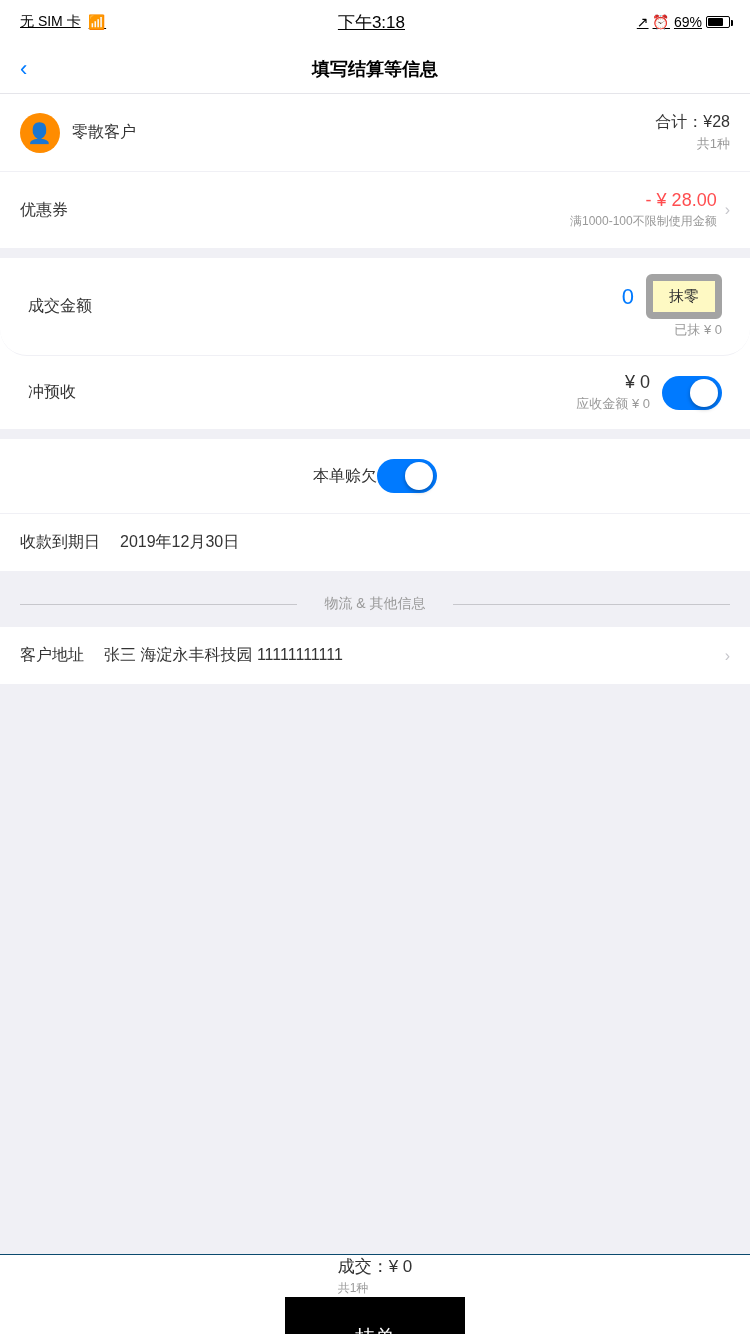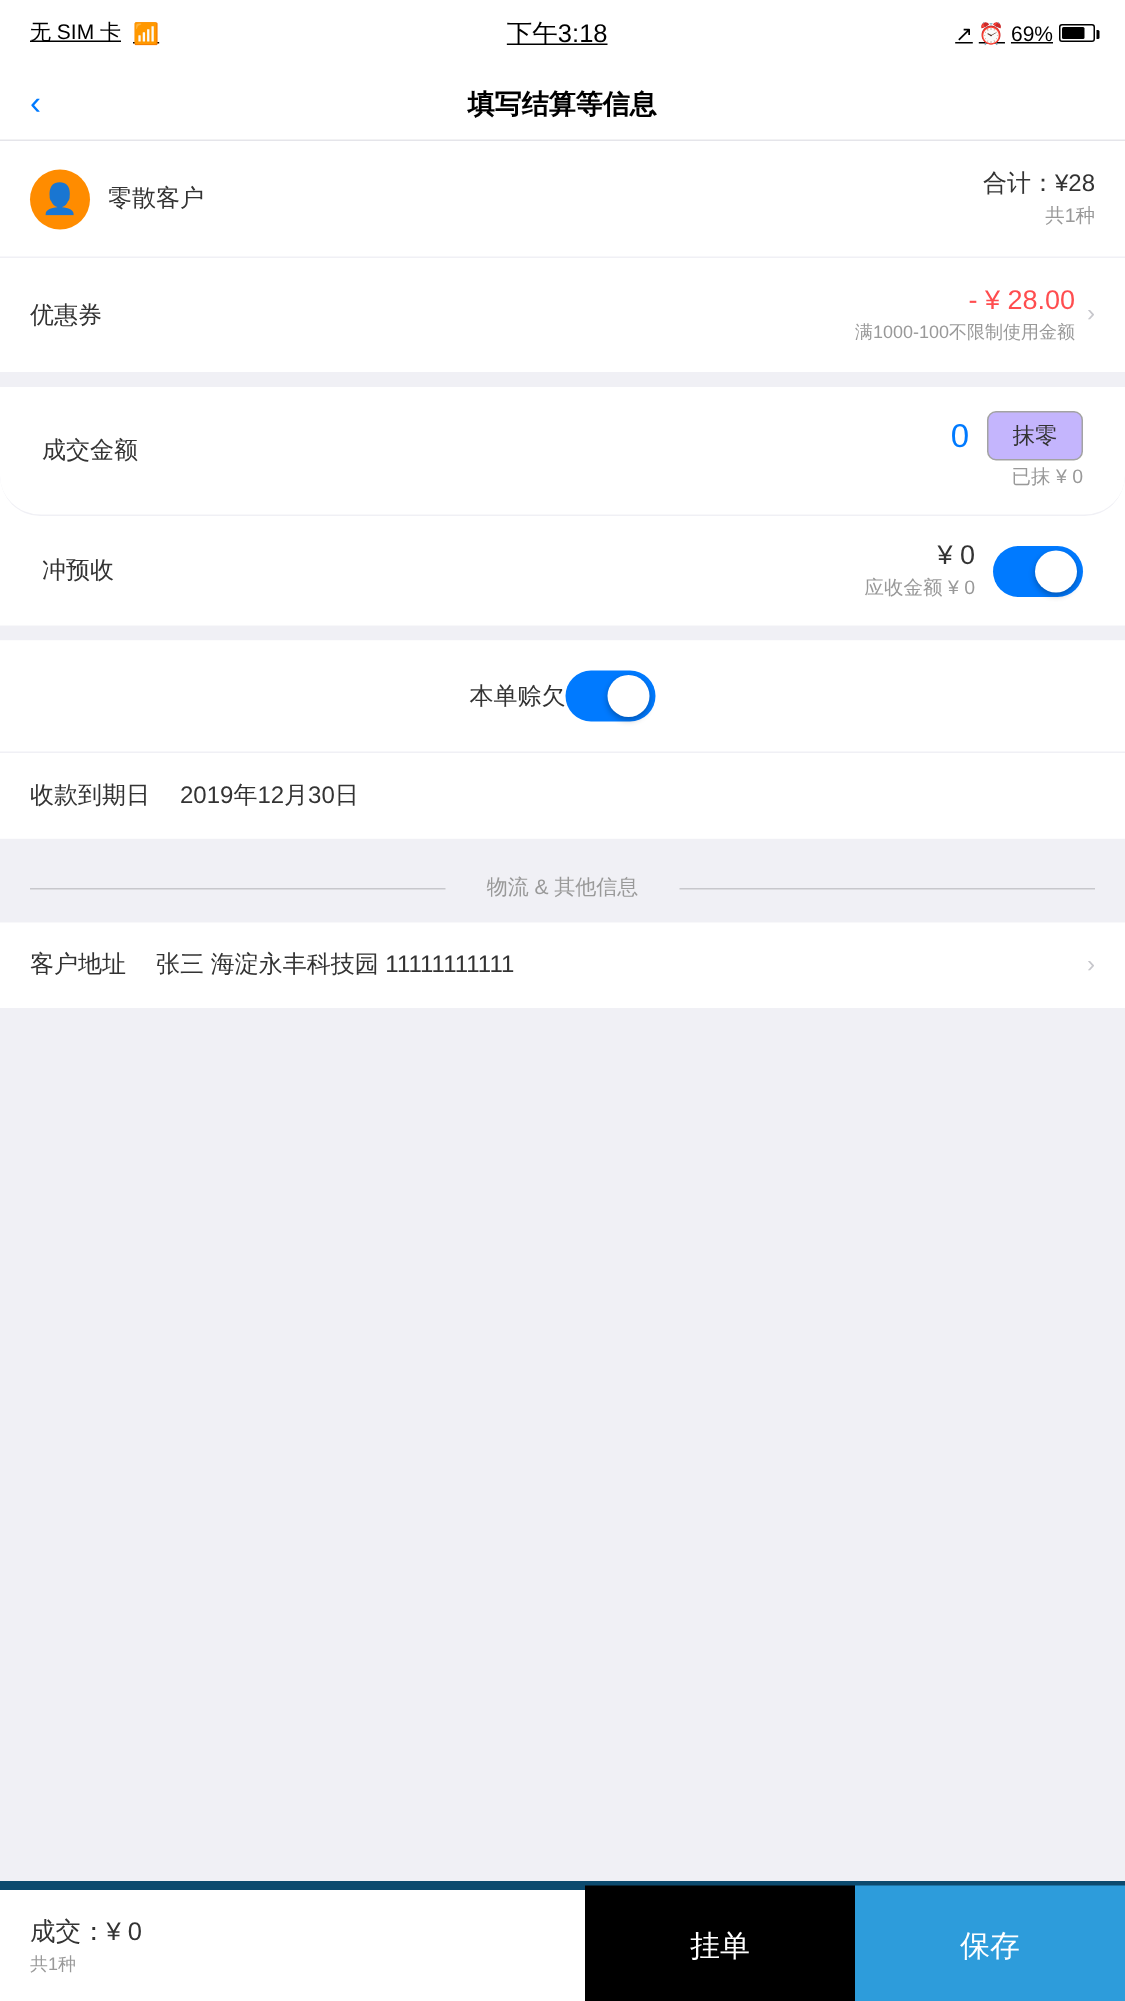--- a/index.html
+++ b/index.html
@@ -166,26 +166,26 @@
       display: flex;
       align-items: center;
       gap: 12px;
     }
     .amount-value {
       font-size: 22px;
       color: #007aff;
       font-weight: 500;
     }
     .round-btn {
-      border: 1px solid #a3a3a3;
+      border: 7px solid #a3a3a3;
       border-radius: 6px;
       padding: 6px 16px;
       font-size: 15px;
       color: #333;
-      background: #c4b5fd;
+      background: #fef9c3;
       cursor: pointer;
     }
     .amount-sub {
       font-size: 13px;
       color: #999;
       text-align: left;
       margin-top: 2px;
     }
     .form-right-col {
       text-align: right;
@@ -298,21 +298,22 @@
     
     .bottom-bar {
       position: fixed;
       bottom: 0;
       left: 0;
       width: 750px;
       height: 80px;
       background: #fff;
       display: flex;
       align-items: center;
-      border-top: 6px solid #0c4a6e;
+      border-top: 1px solid #0c4a6e;
+      flex-direction: column;
     }
     .bottom-summary {
       flex: 1;
       padding: 0 20px;
     }
     .bottom-summary-top {
       font-size: 15px;
       color: #333;
     }
     .bottom-summary-top span {

